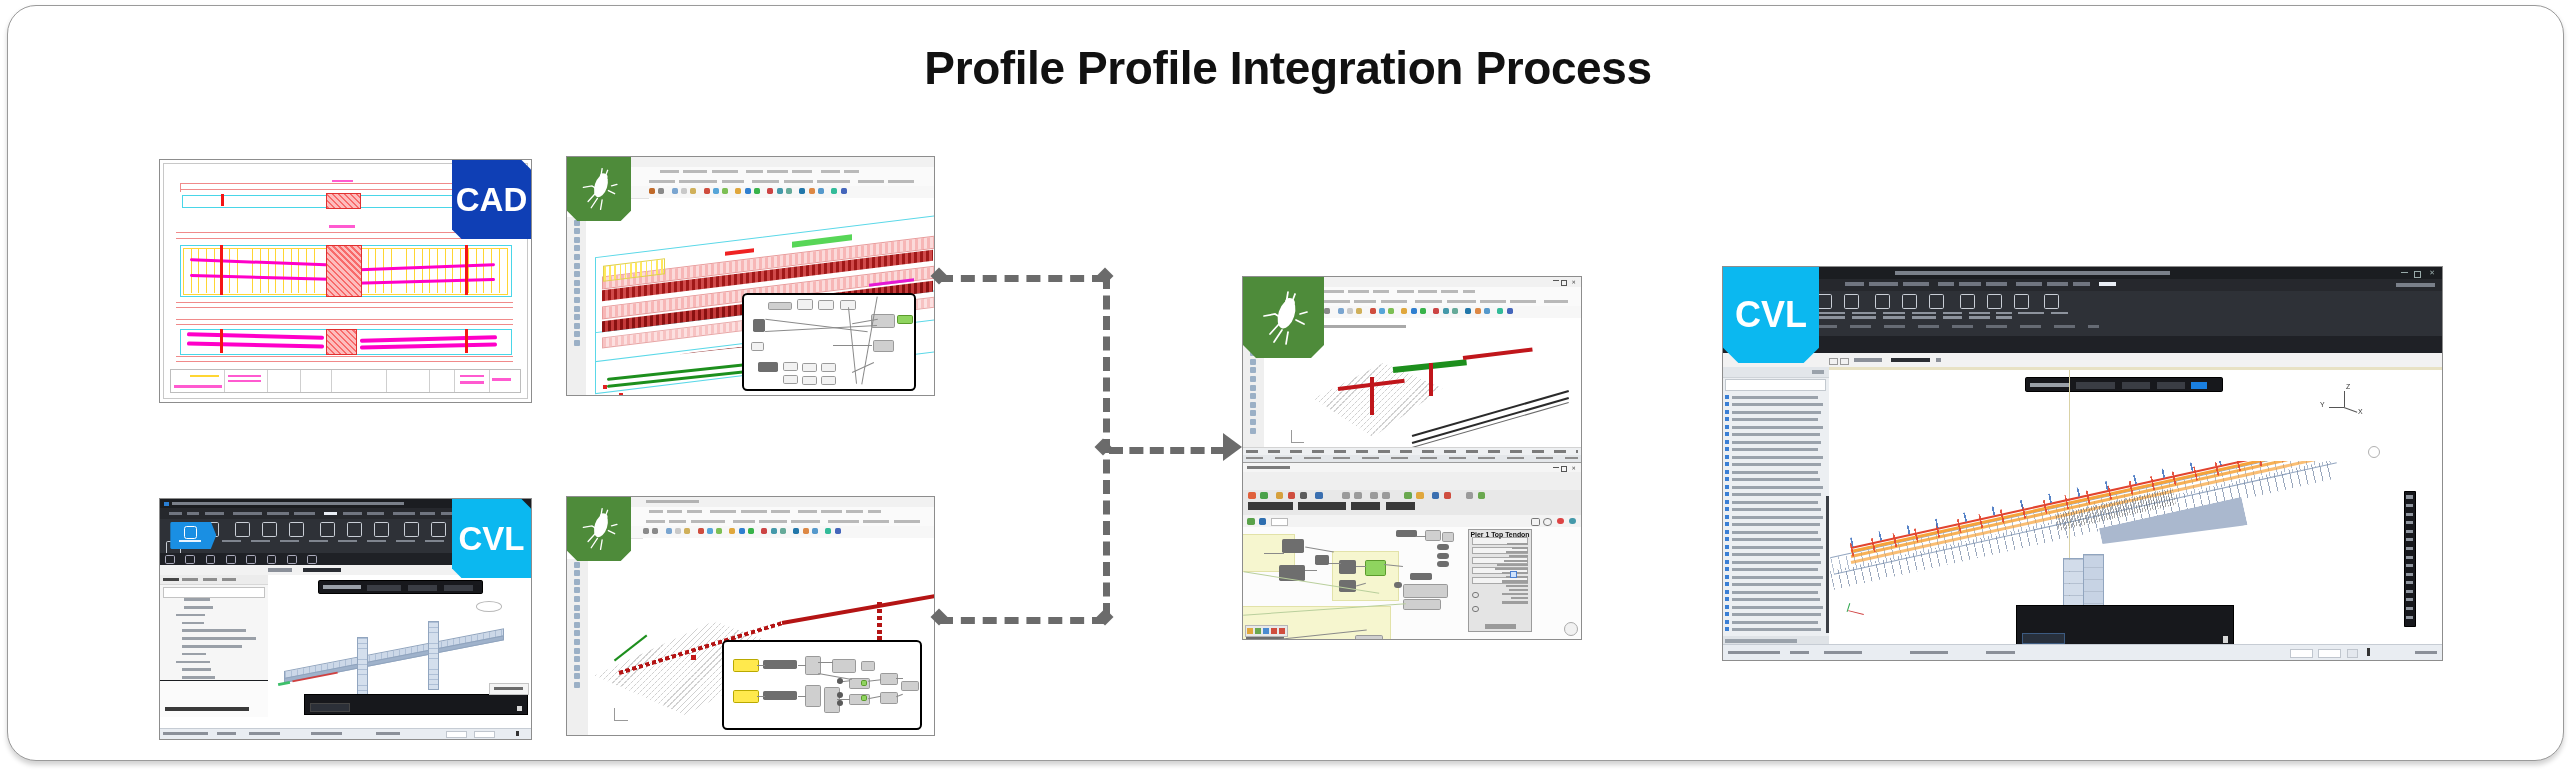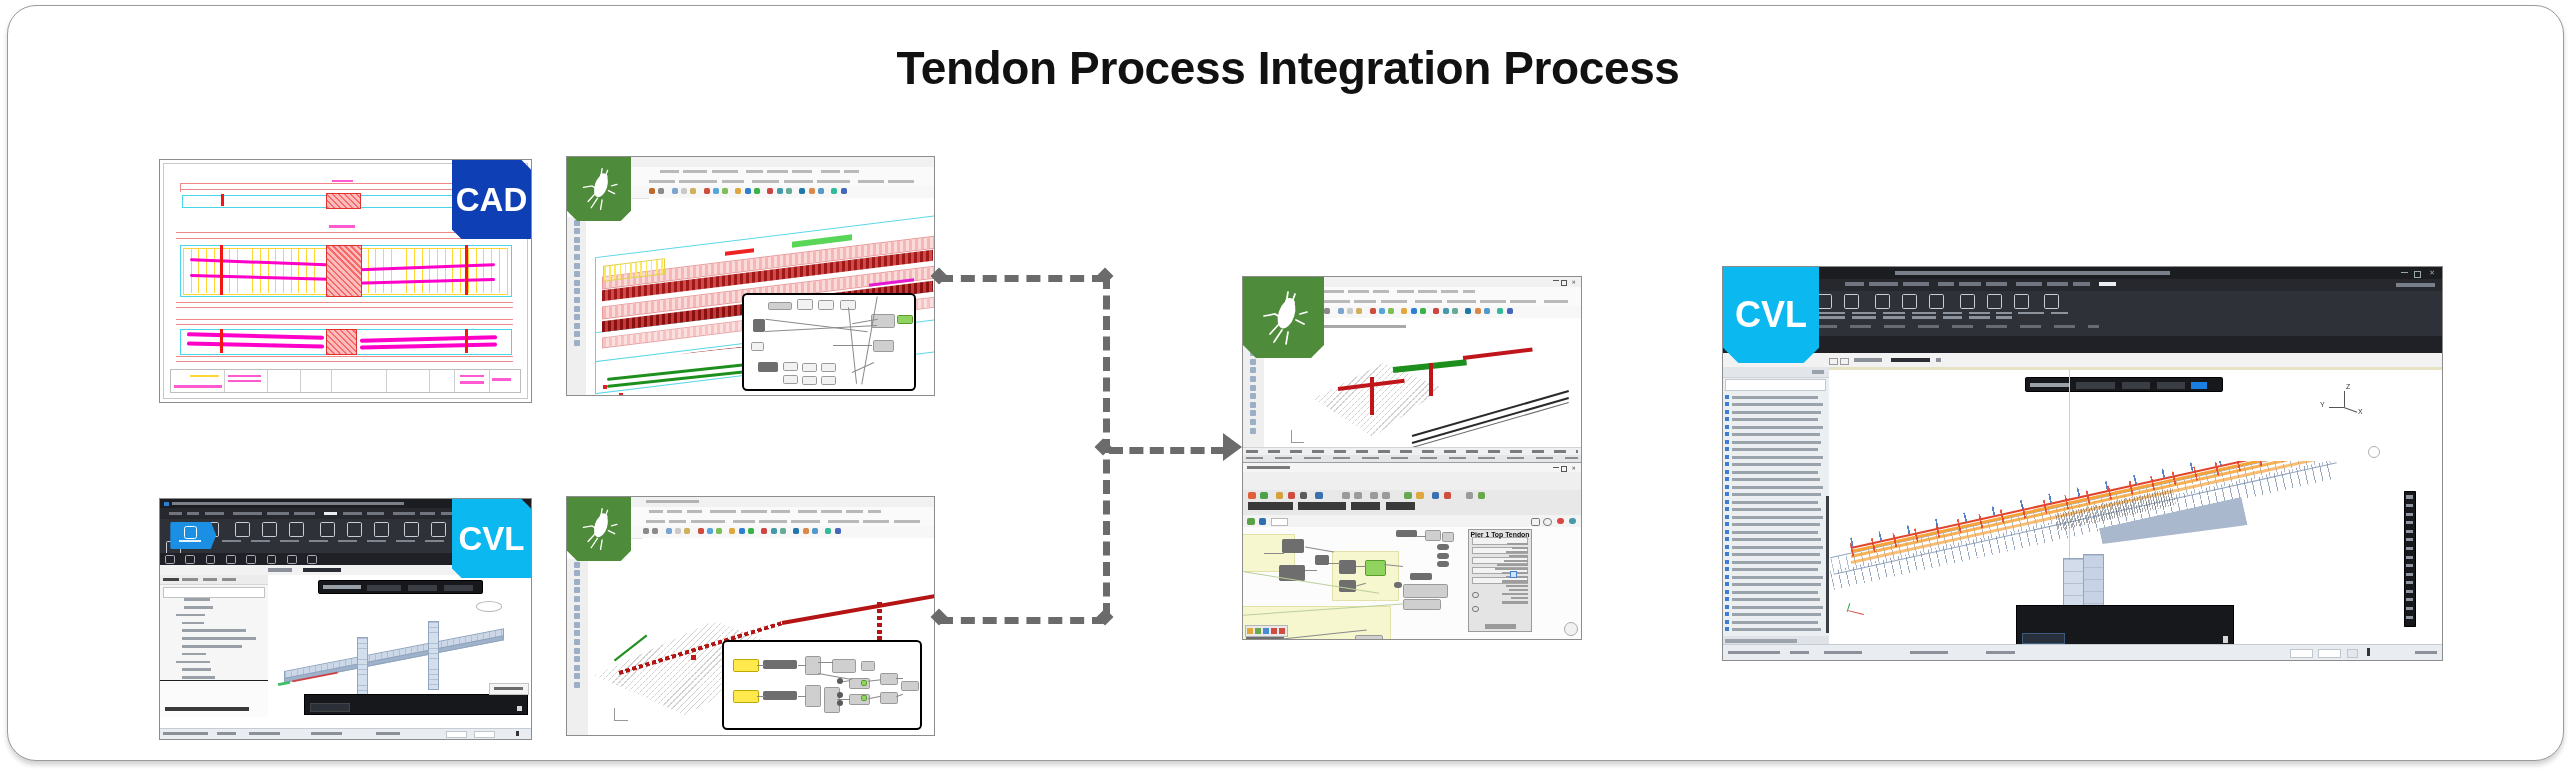--- a/index.html
+++ b/index.html
@@ -125,21 +125,21 @@
   .tendon-red{position:absolute;background:#e2442e;}
   .blackbox{position:absolute;background:#17181c;border:0.9px solid #000;}
   .statusbar{position:absolute;left:0;right:0;bottom:0;height:10.3px;background:#e9edf2;border-top:0.9px solid #c6ccd4;}
   .axis-lbl{position:absolute;color:#333;font-size:6.9px;font-family:"Liberation Sans",sans-serif;}
 </style>
 </head>
 <body>
 
 <div id="frame"></div>
 
-<div id="title">Tendon Process Integration Process</div>
+<div id="title">Profile Profile Integration Process</div>
 
 <div class="panel" id="p1" style="left:159px;top:159px;width:373px;height:244px;">
   <div class="shot">
     <div class="cadpaper">
 
       <div class="cad-blk" style="left:8.6px;top:12px;width:343px;height:48px;">
         <div class="cad-line" style="left:6.9px;top:6.9px;width:331px;"></div>
         <div class="cad-line" style="left:6.9px;top:13px;width:331px;"></div>
         <div class="cad-vline" style="left:6.9px;top:6.9px;height:8.6px;"></div>
         <div class="cad-vline" style="left:337px;top:6.9px;height:8.6px;"></div>

